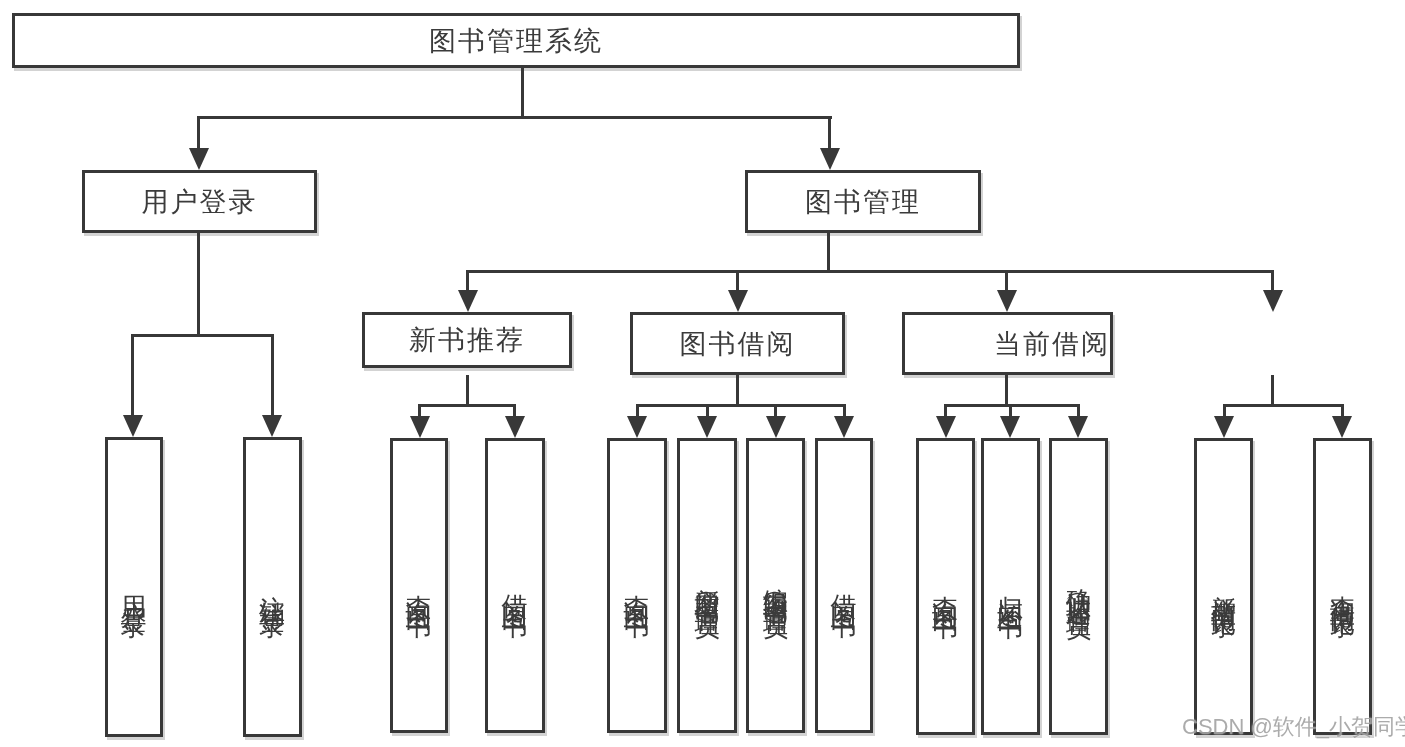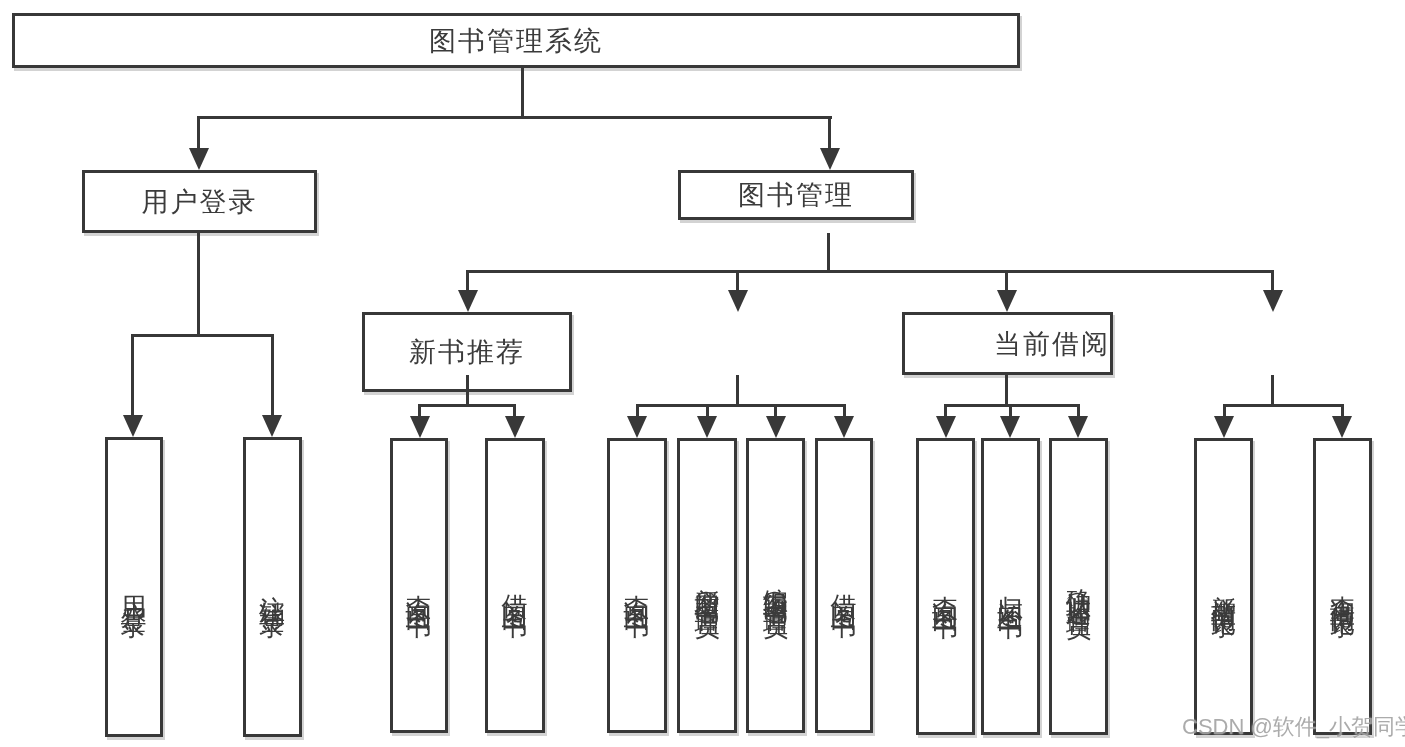--- a/index.html
+++ b/index.html
@@ -42,21 +42,21 @@
   <div class="line" style="left:521px;top:68px;width:3px;height:51px;"></div>
   <div class="line" style="left:197px;top:116px;width:635px;height:3px;"></div>
   <div class="line" style="left:197px;top:116px;width:3px;height:36px;"></div>
   <div class="arrow" style="left:189px;top:148px;"></div>
   <div class="line" style="left:828px;top:116px;width:3px;height:36px;"></div>
   <div class="arrow" style="left:820px;top:148px;"></div>
 
   <div class="box h" style="left:82px;top:170px;width:235px;height:63px;">
     <span>用户登录</span>
   </div>
-  <div class="box h" style="left:678px;top:170px;width:236px;height:50px;">
+  <div class="box h" style="left:745px;top:170px;width:236px;height:63px;">
     <span>图书管理</span>
   </div>
 
   <div class="line" style="left:197px;top:233px;width:3px;height:104px;"></div>
   <div class="line" style="left:131px;top:334px;width:143px;height:3px;"></div>
   <div class="line" style="left:131px;top:334px;width:3px;height:85px;"></div>
   <div class="arrow" style="left:123px;top:415px;"></div>
   <div class="line" style="left:271px;top:334px;width:3px;height:85px;"></div>
   <div class="arrow" style="left:262px;top:415px;"></div>
 
@@ -64,22 +64,25 @@
   <div class="line" style="left:466px;top:270px;width:808px;height:3px;"></div>
   <div class="line" style="left:466px;top:270px;width:3px;height:24px;"></div>
   <div class="arrow" style="left:458px;top:290px;"></div>
   <div class="line" style="left:736px;top:270px;width:3px;height:24px;"></div>
   <div class="arrow" style="left:728px;top:290px;"></div>
   <div class="line" style="left:1005px;top:270px;width:3px;height:24px;"></div>
   <div class="arrow" style="left:997px;top:290px;"></div>
   <div class="line" style="left:1271px;top:270px;width:3px;height:24px;"></div>
   <div class="arrow" style="left:1263px;top:290px;"></div>
 
-  <div class="box h" style="left:362px;top:312px;width:210px;height:80px;">
+  <div class="box h" style="left:362px;top:312px;width:210px;height:56px;">
     <span>新书推荐</span>
+  </div>
+  <div class="box h" style="left:630px;top:312px;width:215px;height:63px;">
+    <span>图书借阅</span>
   </div>
   <div class="box h" style="left:902px;top:312px;width:211px;height:63px;justify-content:flex-end;">
     <span>当前借阅</span>
   </div>
 
   <div class="line" style="left:466px;top:375px;width:3px;height:32px;"></div>
   <div class="line" style="left:418px;top:404px;width:98px;height:3px;"></div>
   <div class="line" style="left:418px;top:404px;width:3px;height:14px;"></div>
   <div class="arrow" style="left:410px;top:416px;"></div>
   <div class="line" style="left:513px;top:404px;width:3px;height:14px;"></div>

